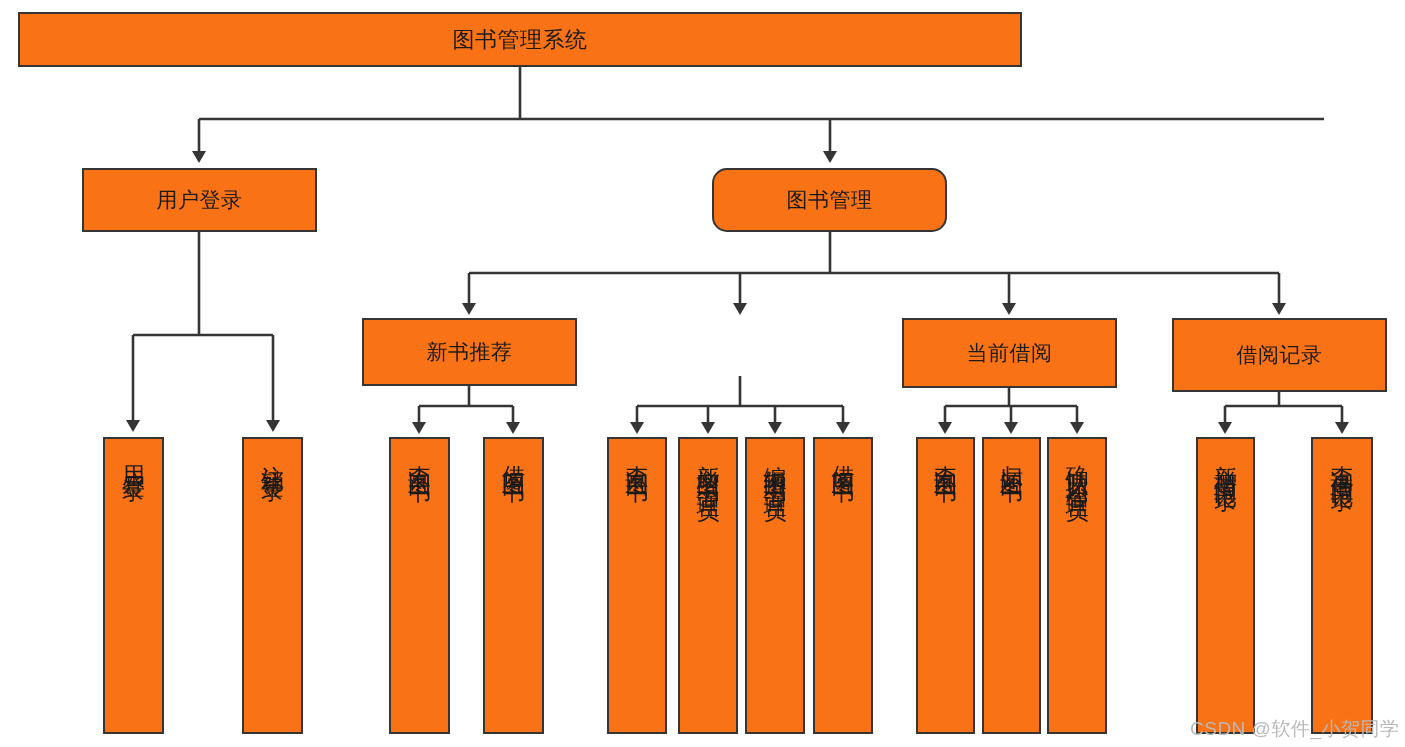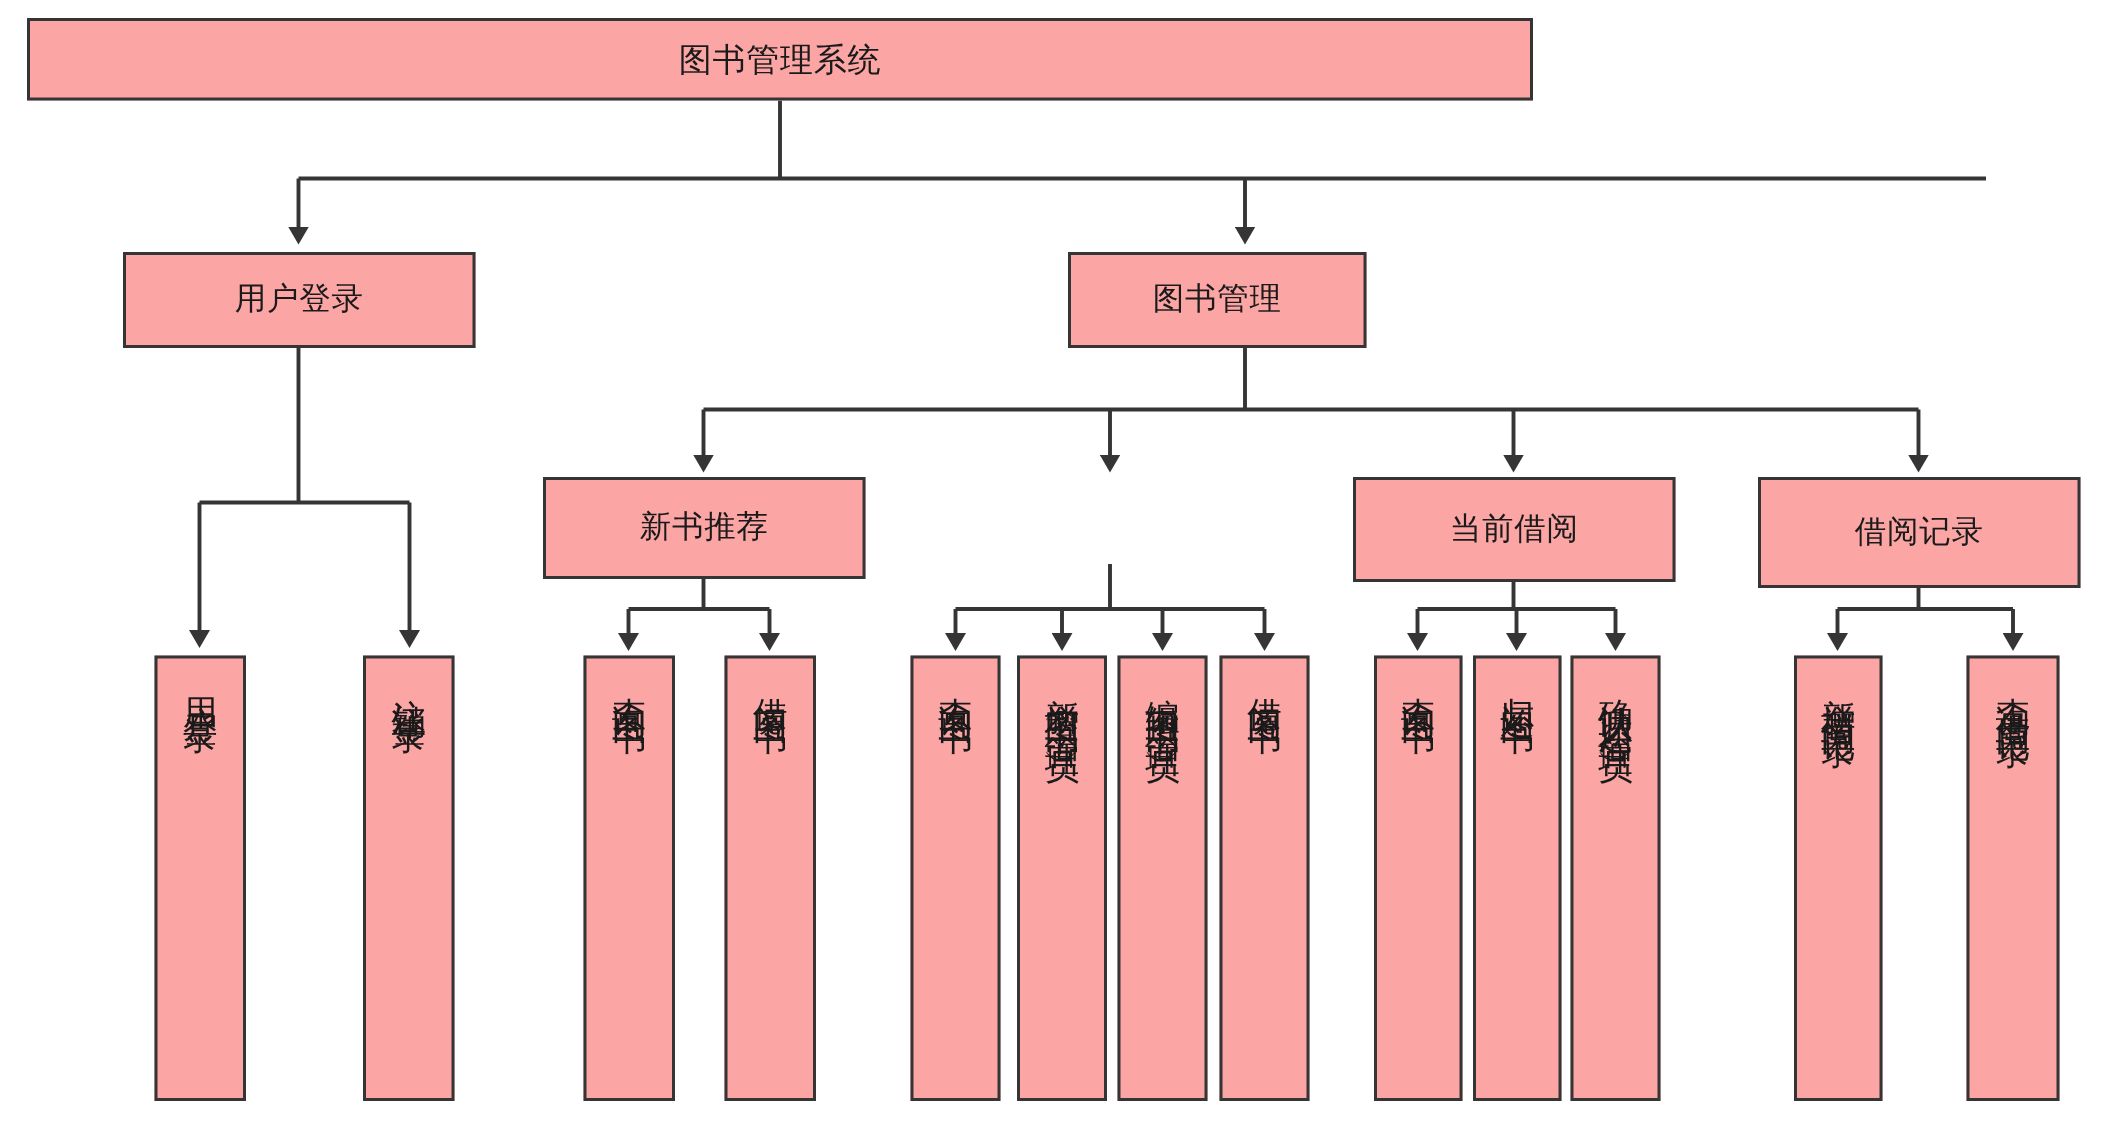--- a/index.html
+++ b/index.html
@@ -22,21 +22,21 @@
     position: absolute;
     left: 0;
     top: 0;
     width: 1405px;
     height: 747px;
     pointer-events: none;
   }
   .node {
     position: absolute;
     box-sizing: border-box;
-    background: #fca5a5;
+    background: #f97316;
     border: 2px solid #353535;
     display: flex;
     align-items: center;
     justify-content: center;
     color: #1a1a1a;
   }
   .node .lbl {
     display: block;
     text-align: center;
     line-height: 1.18;
@@ -127,21 +127,21 @@
     </g>
   </svg>
 
   <div class="node h root" style="left:18px; top:12px; width:1004px; height:55px;">
     <span class="lbl">图书管理系统</span>
   </div>
 
   <div class="node h" style="left:82px; top:168px; width:235px; height:64px;">
     <span class="lbl">用户登录</span>
   </div>
-  <div class="node h" style="left:712px; top:168px; width:199px; height:64px;">
+  <div class="node h" style="left:712px; top:168px; width:235px; height:64px;border-radius:15px;">
     <span class="lbl">图书管理</span>
   </div>
 
   <div class="node h" style="left:362px; top:318px; width:215px; height:68px;">
     <span class="lbl">新书推荐</span>
   </div>
   <div class="node h" style="left:902px; top:318px; width:215px; height:70px;">
     <span class="lbl">当前借阅</span>
   </div>
   <div class="node h" style="left:1172px; top:318px; width:215px; height:74px;">
@@ -181,14 +181,15 @@
   <div class="node v" style="left:1047px; top:437px; width:60px; height:297px;">
     <span class="lbl">确认归还（管理员）</span>
   </div>
   <div class="node v" style="left:1196px; top:437px; width:59px; height:297px;">
     <span class="lbl">新增借阅记录</span>
   </div>
   <div class="node v" style="left:1311px; top:437px; width:62px; height:297px;">
     <span class="lbl">查询借阅记录</span>
   </div>
 
+  <div class="watermark" style="left:1190px; top:716px;">CSDN @软件_小贺同学</div>
 
 </div>
 
 </body></html>

